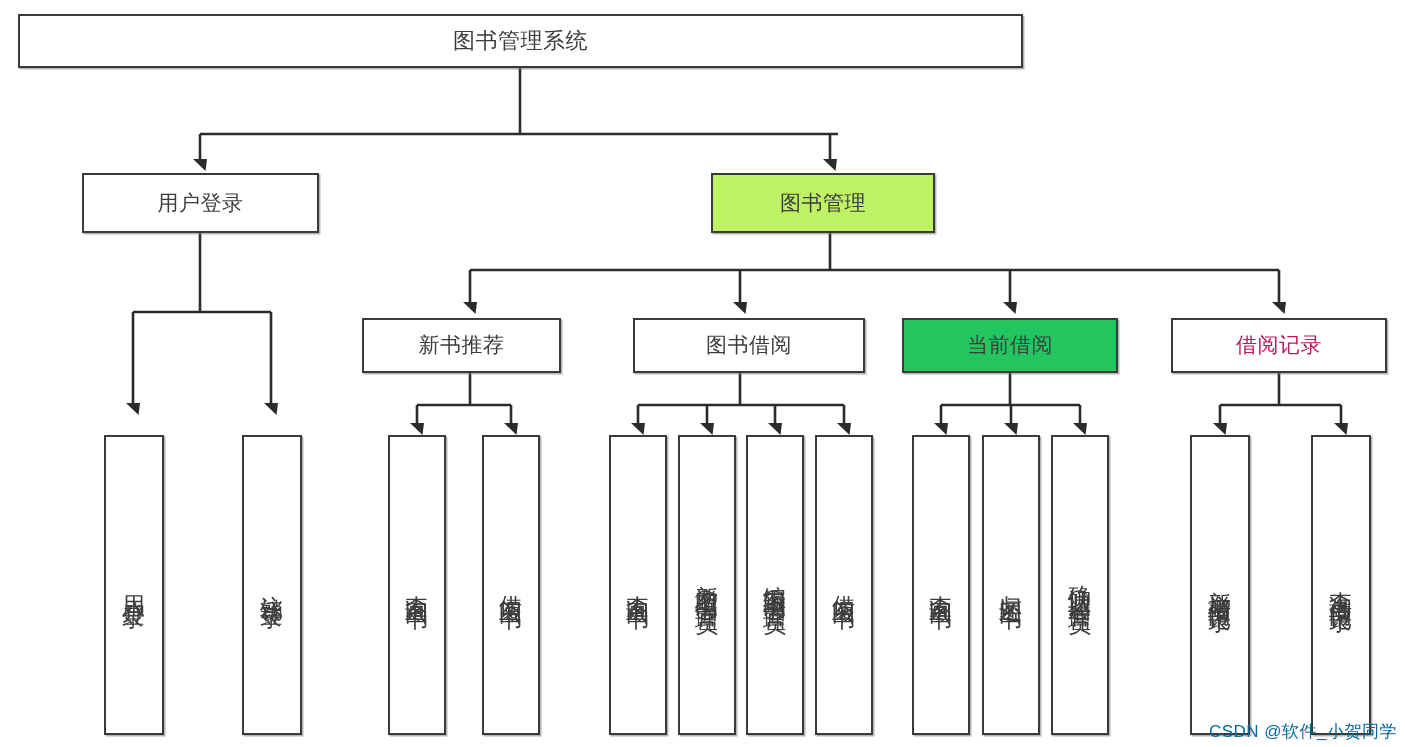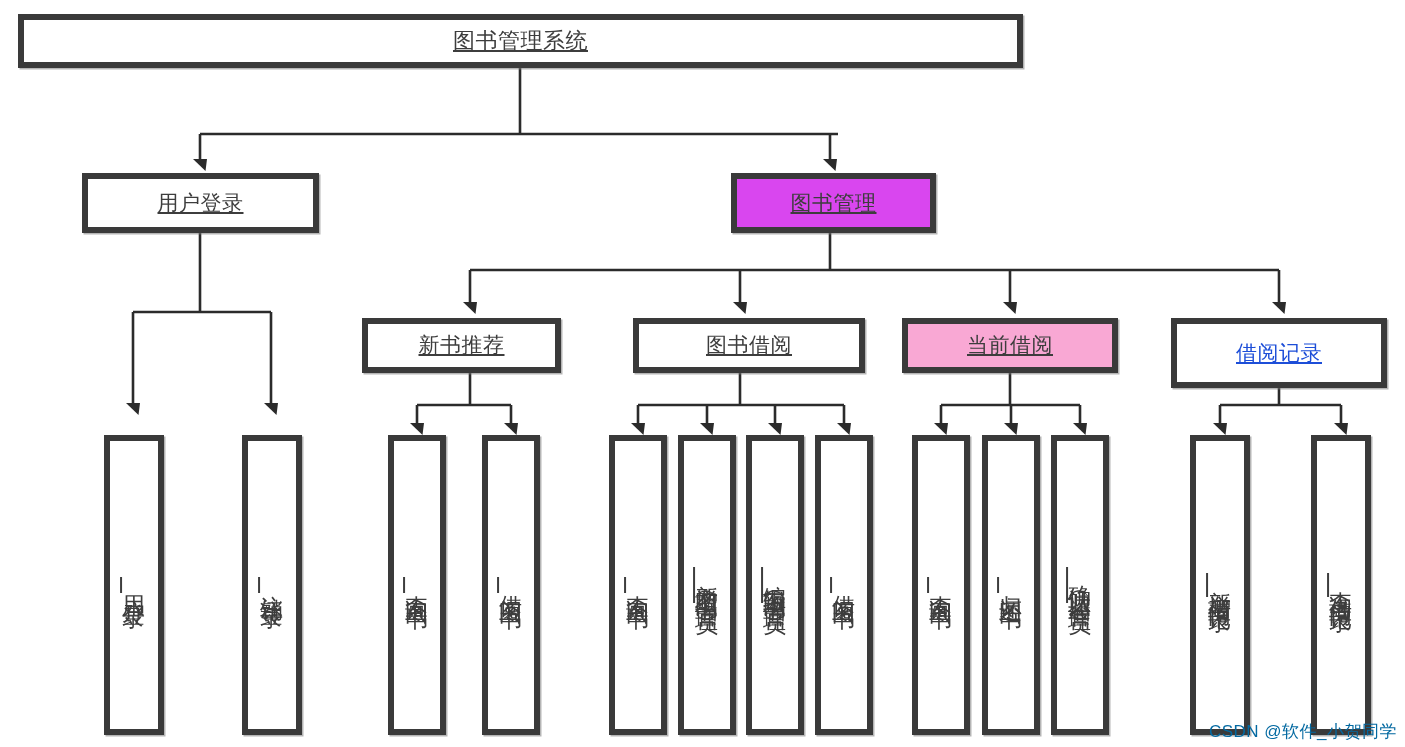--- a/index.html
+++ b/index.html
@@ -23,28 +23,27 @@
     left: 0;
     top: 0;
     width: 1405px;
     height: 747px;
     pointer-events: none;
   }
   .node {
     position: absolute;
     box-sizing: border-box;
     background: #ffffff;
-    border: 6px solid #404040;
+    border: 2px solid #404040;
     box-shadow: 1.5px 1.5px 0 0 rgba(120,120,120,0.55);
     display: flex;
     align-items: center;
     justify-content: center;
     color: #3d3d3d;
     z-index: 2;
-    text-decoration: underline;
   }
   .node .lbl {
     text-align: center;
     line-height: 1.18;
     letter-spacing: 0.5px;
     white-space: pre;
   }
   
   .node.horiz .lbl {
     font-size: 21px;
@@ -129,34 +128,34 @@
     </g>
   </svg>
 
   <div class="node horiz root" style="left: 18px; top: 14px; width: 1005px; height: 54px; border-color: rgb(58, 58, 58); background: rgb(255, 255, 255); color: rgb(61, 61, 61);">
     <span class="lbl">图书管理系统</span>
   </div>
 
   <div class="node horiz" style="left: 82px; top: 173px; width: 237px; height: 60px; border-color: rgb(58, 58, 58); background: rgb(255, 255, 255); color: rgb(61, 61, 61);">
     <span class="lbl">用户登录</span>
   </div>
-  <div class="node horiz" style="left: 711px; top: 173px; width: 205px; height: 60px; border-color: rgb(58, 58, 58); background: #d946ef; color: rgb(61, 61, 61); margin-left: 20px;">
+  <div class="node horiz" style="left: 711px; top: 173px; width: 224px; height: 60px; border-color: rgb(58, 58, 58); background: #bef264; color: rgb(61, 61, 61);">
     <span class="lbl">图书管理</span>
   </div>
 
   <div class="node horiz" style="left: 362px; top: 318px; width: 199px; height: 55px; border-color: rgb(58, 58, 58); background: rgb(255, 255, 255); color: rgb(61, 61, 61);">
     <span class="lbl">新书推荐</span>
   </div>
   <div class="node horiz" style="left: 633px; top: 318px; width: 232px; height: 55px; border-color: rgb(58, 58, 58); background: rgb(255, 255, 255); color: rgb(61, 61, 61);">
     <span class="lbl">图书借阅</span>
   </div>
-  <div class="node horiz" style="left: 902px; top: 318px; width: 216px; height: 55px; border-color: rgb(58, 58, 58); background: #f9a8d4; color: rgb(61, 61, 61);">
+  <div class="node horiz" style="left: 902px; top: 318px; width: 216px; height: 55px; border-color: rgb(58, 58, 58); background: #22c55e; color: rgb(61, 61, 61);">
     <span class="lbl">当前借阅</span>
   </div>
-  <div class="node horiz" style="left: 1171px; top: 318px; width: 216px; height: 70px; border-color: rgb(58, 58, 58); background: rgb(255, 255, 255); color: #1d4ed8;">
+  <div class="node horiz" style="left: 1171px; top: 318px; width: 216px; height: 55px; border-color: rgb(58, 58, 58); background: rgb(255, 255, 255); color: #be185d;">
     <span class="lbl">借阅记录</span>
   </div>
 
   <div class="node vert" style="left: 104px; top: 435px; width: 60px; height: 300px; border-color: rgb(58, 58, 58); background: rgb(255, 255, 255); color: rgb(61, 61, 61);">
     <span class="lbl">用户登录</span>
   </div>
   <div class="node vert" style="left: 242px; top: 435px; width: 60px; height: 300px; border-color: rgb(58, 58, 58); background: rgb(255, 255, 255); color: rgb(61, 61, 61);">
     <span class="lbl">注销登录</span>
   </div>
   <div class="node vert" style="left: 388px; top: 435px; width: 58px; height: 300px; border-color: rgb(58, 58, 58); background: rgb(255, 255, 255); color: rgb(61, 61, 61);">

